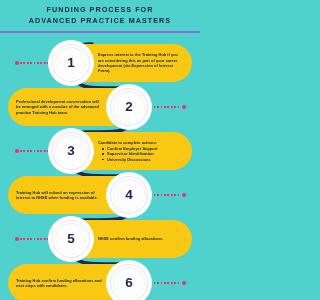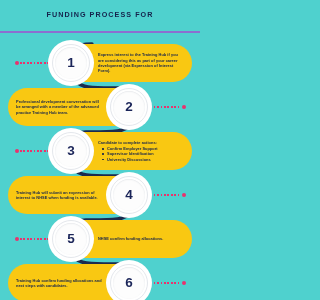--- a/index.html
+++ b/index.html
@@ -136,20 +136,21 @@
              C 72 220, 72 228, 72 238
              L 72 250
              C 72 264, 90 264, 104 264
              L 118 264
              C 132 264, 132 272, 132 282
              L 132 300" fill="none" stroke="#1B2A4E" stroke-width="3.4" stroke-linecap="round"></path>
   </svg>
 
   <div class="header">
     <div class="header-line">FUNDING PROCESS FOR</div>
+    <div class="header-line">ADVANCED PRACTICE MASTERS</div>
   </div>
   <div class="header-rule"></div>
 
   <div class="step right" style="top:40px;">
     <div class="connector">
       <span class="dot"></span>
       <span class="dash"></span>
     </div>
     <div class="pill">
       <div class="pill-text">Express interest to the Training Hub if you are considering this as part of your career development (via Expression of Interest Form).</div>

